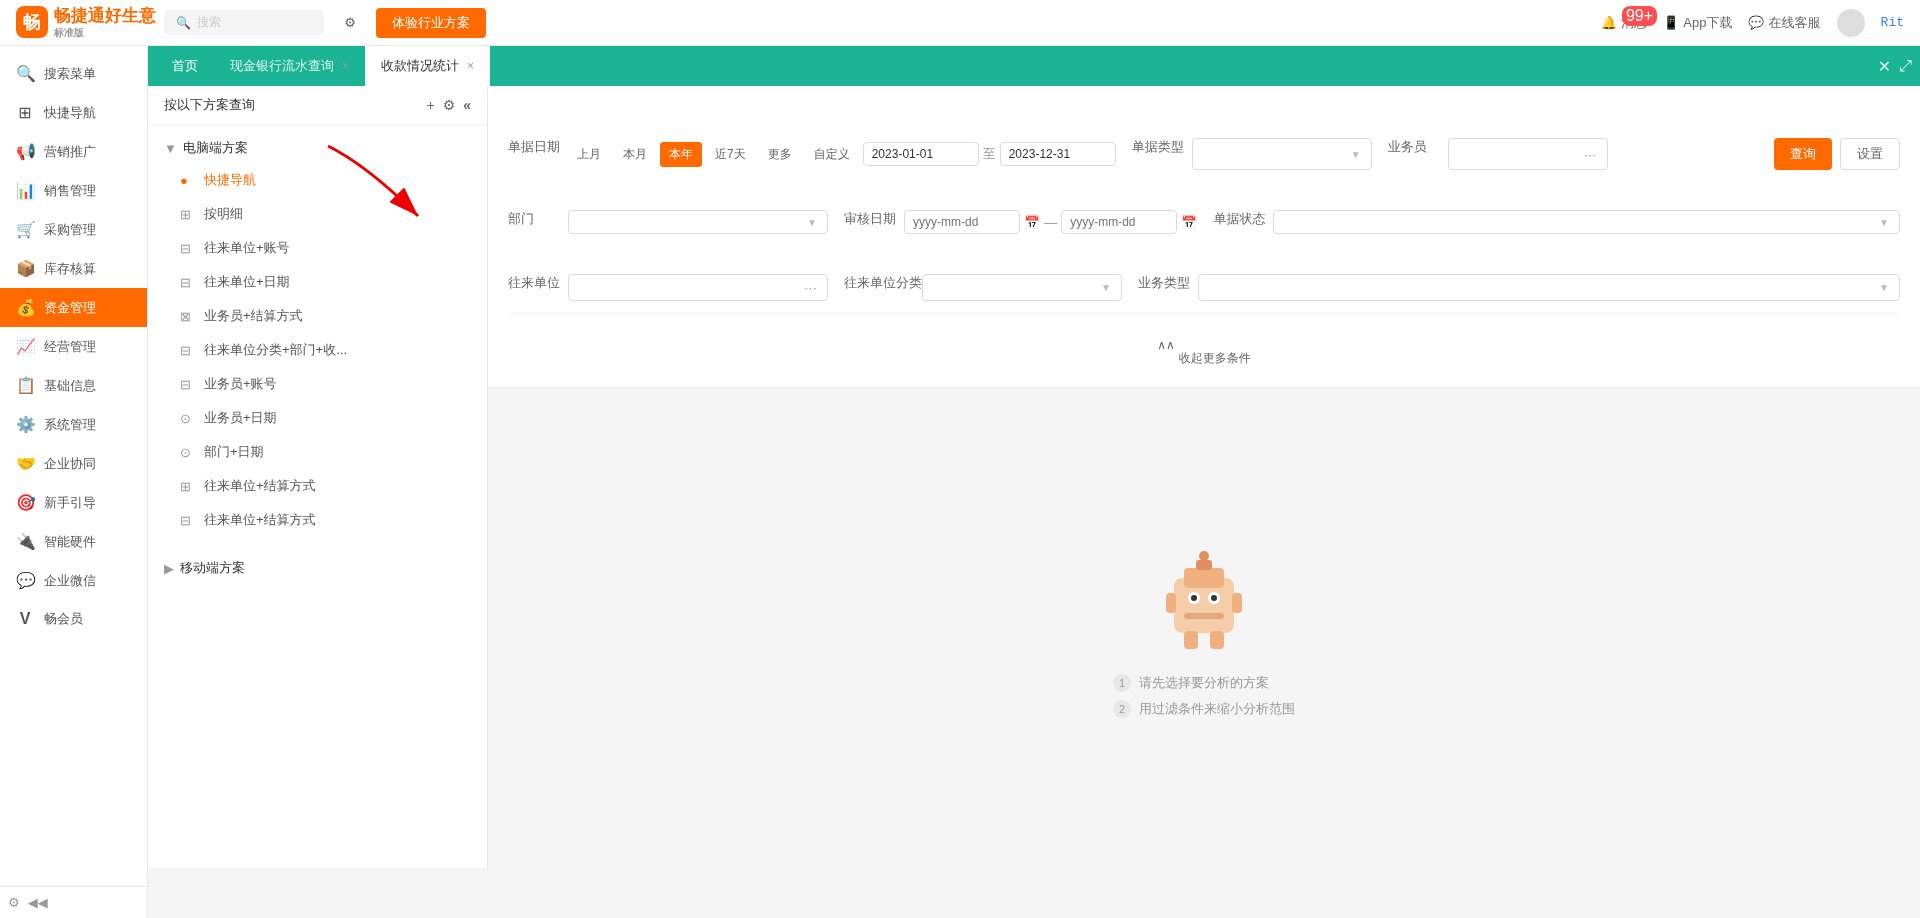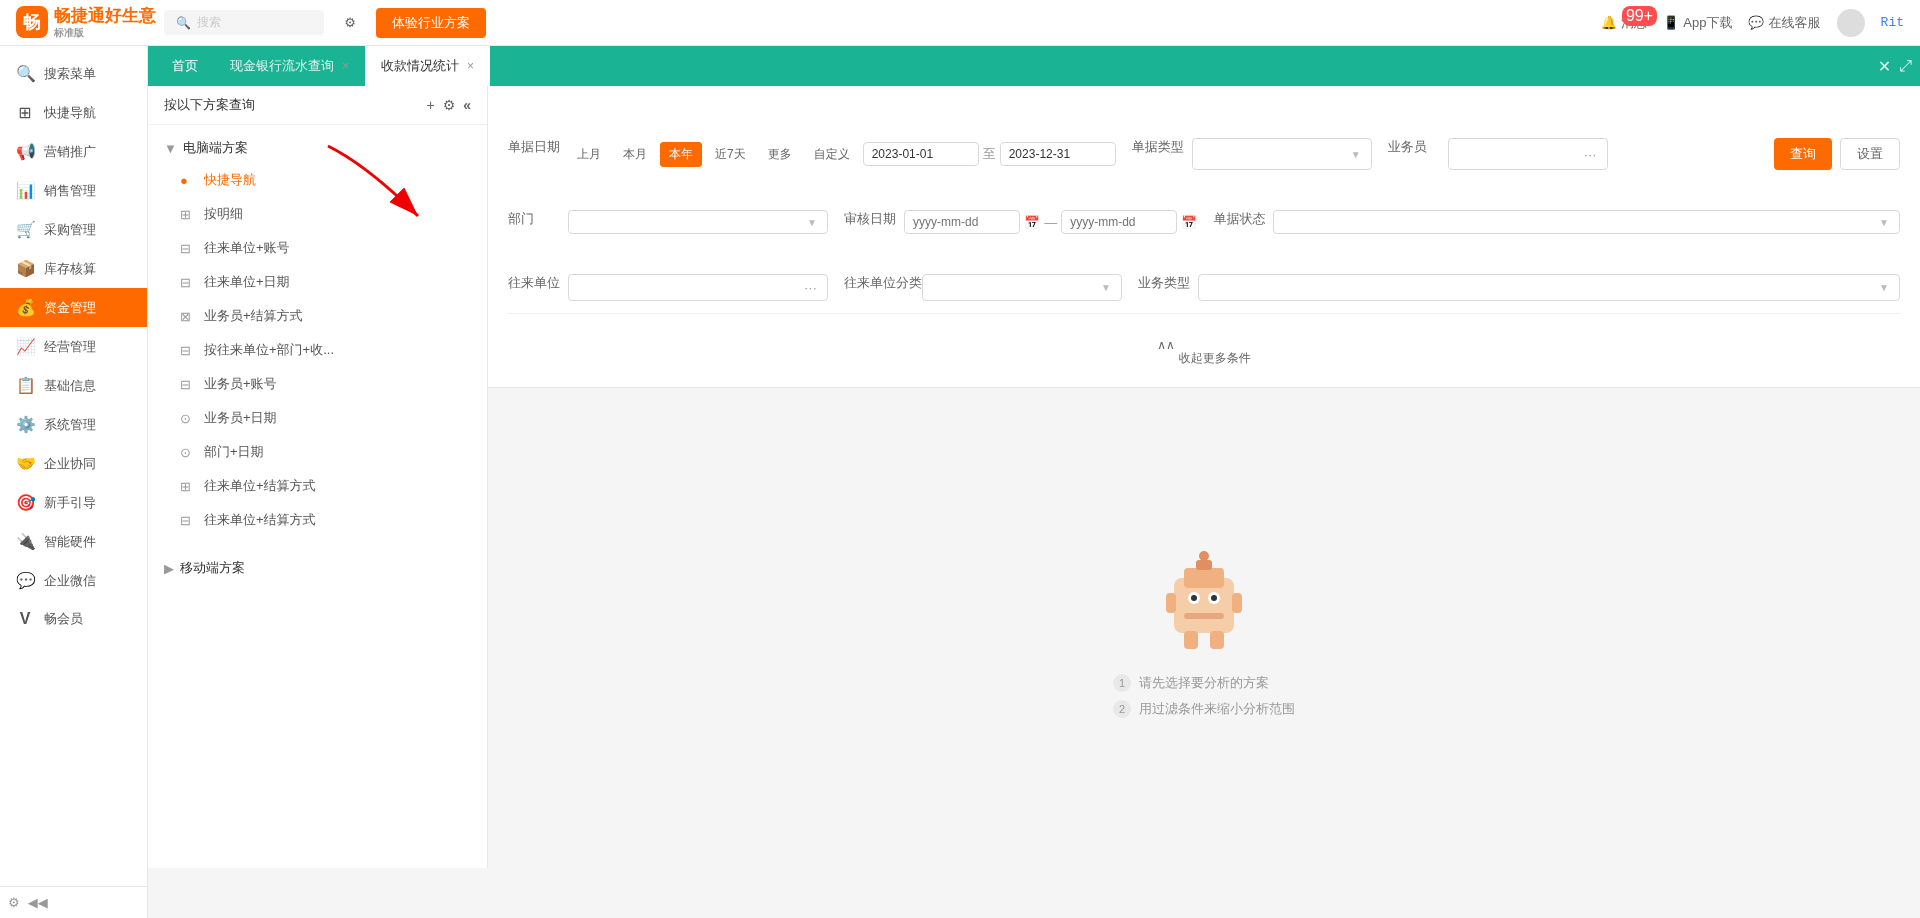--- a/index.html
+++ b/index.html
@@ -477,21 +477,21 @@
         <div class="scheme-item">
           <span class="scheme-item-icon">⊟</span>
           <span>往来单位+日期</span>
         </div>
         <div class="scheme-item">
           <span class="scheme-item-icon">⊠</span>
           <span>业务员+结算方式</span>
         </div>
         <div class="scheme-item">
           <span class="scheme-item-icon">⊟</span>
-          <span>按往来单位+部门+收...</span>
+          <span>往来单位分类+部门+收...</span>
         </div>
         <div class="scheme-item">
           <span class="scheme-item-icon">⊟</span>
           <span>业务员+账号</span>
         </div>
         <div class="scheme-item">
           <span class="scheme-item-icon">⊙</span>
           <span>业务员+日期</span>
         </div>
         <div class="scheme-item">

